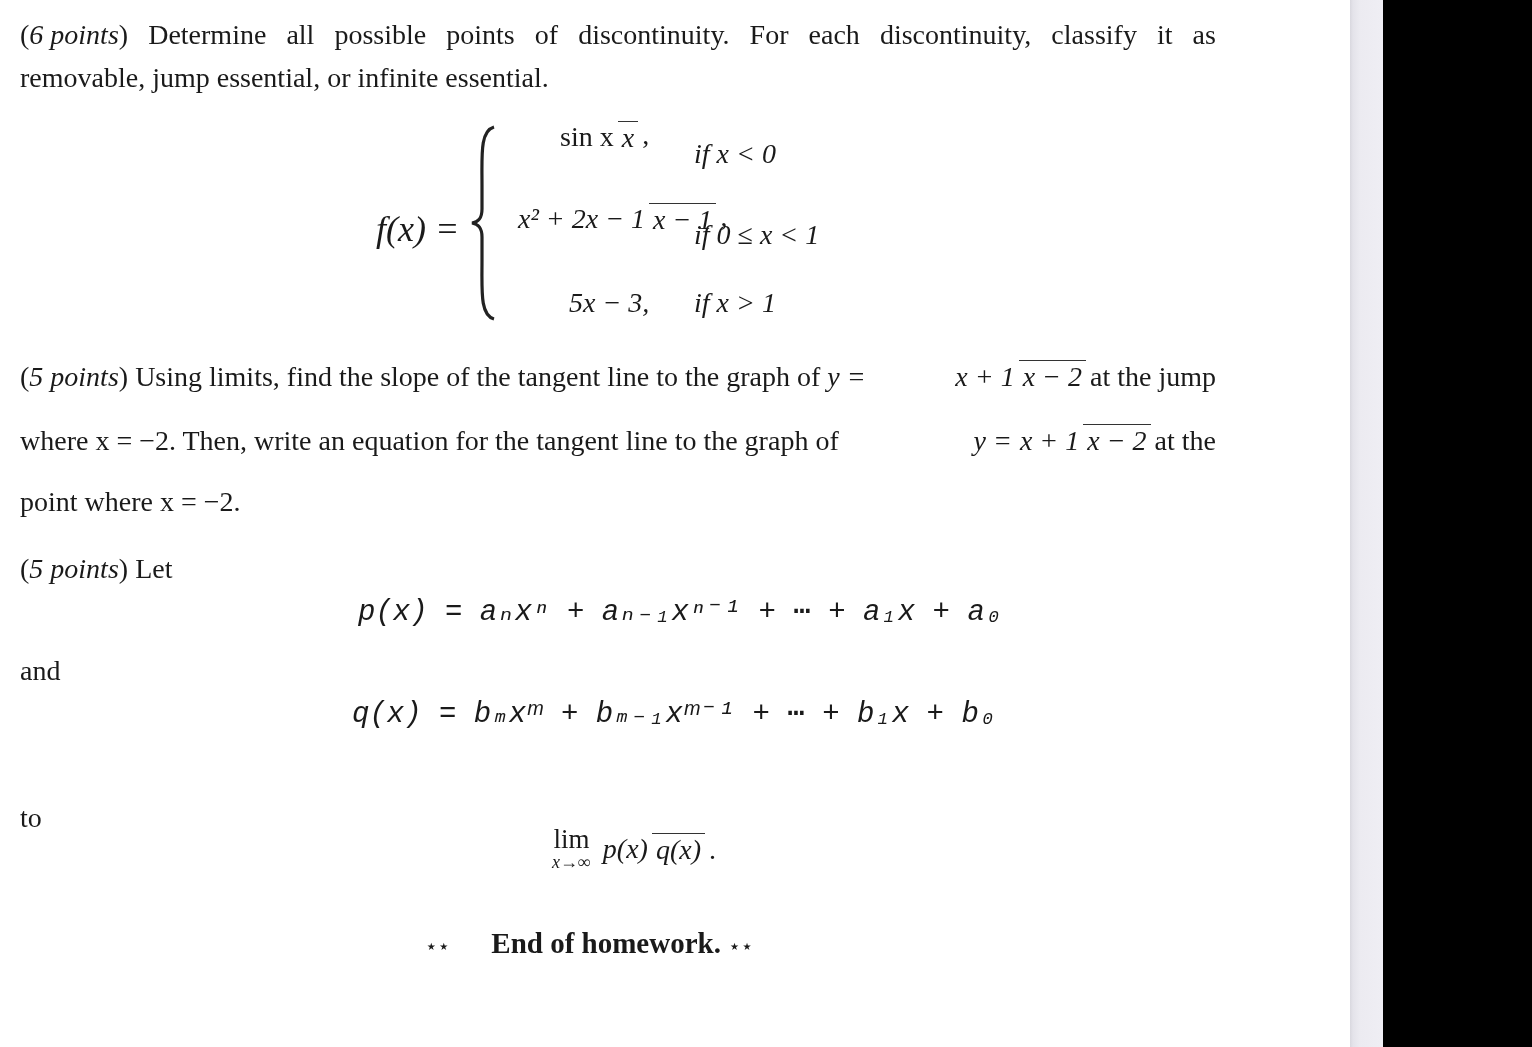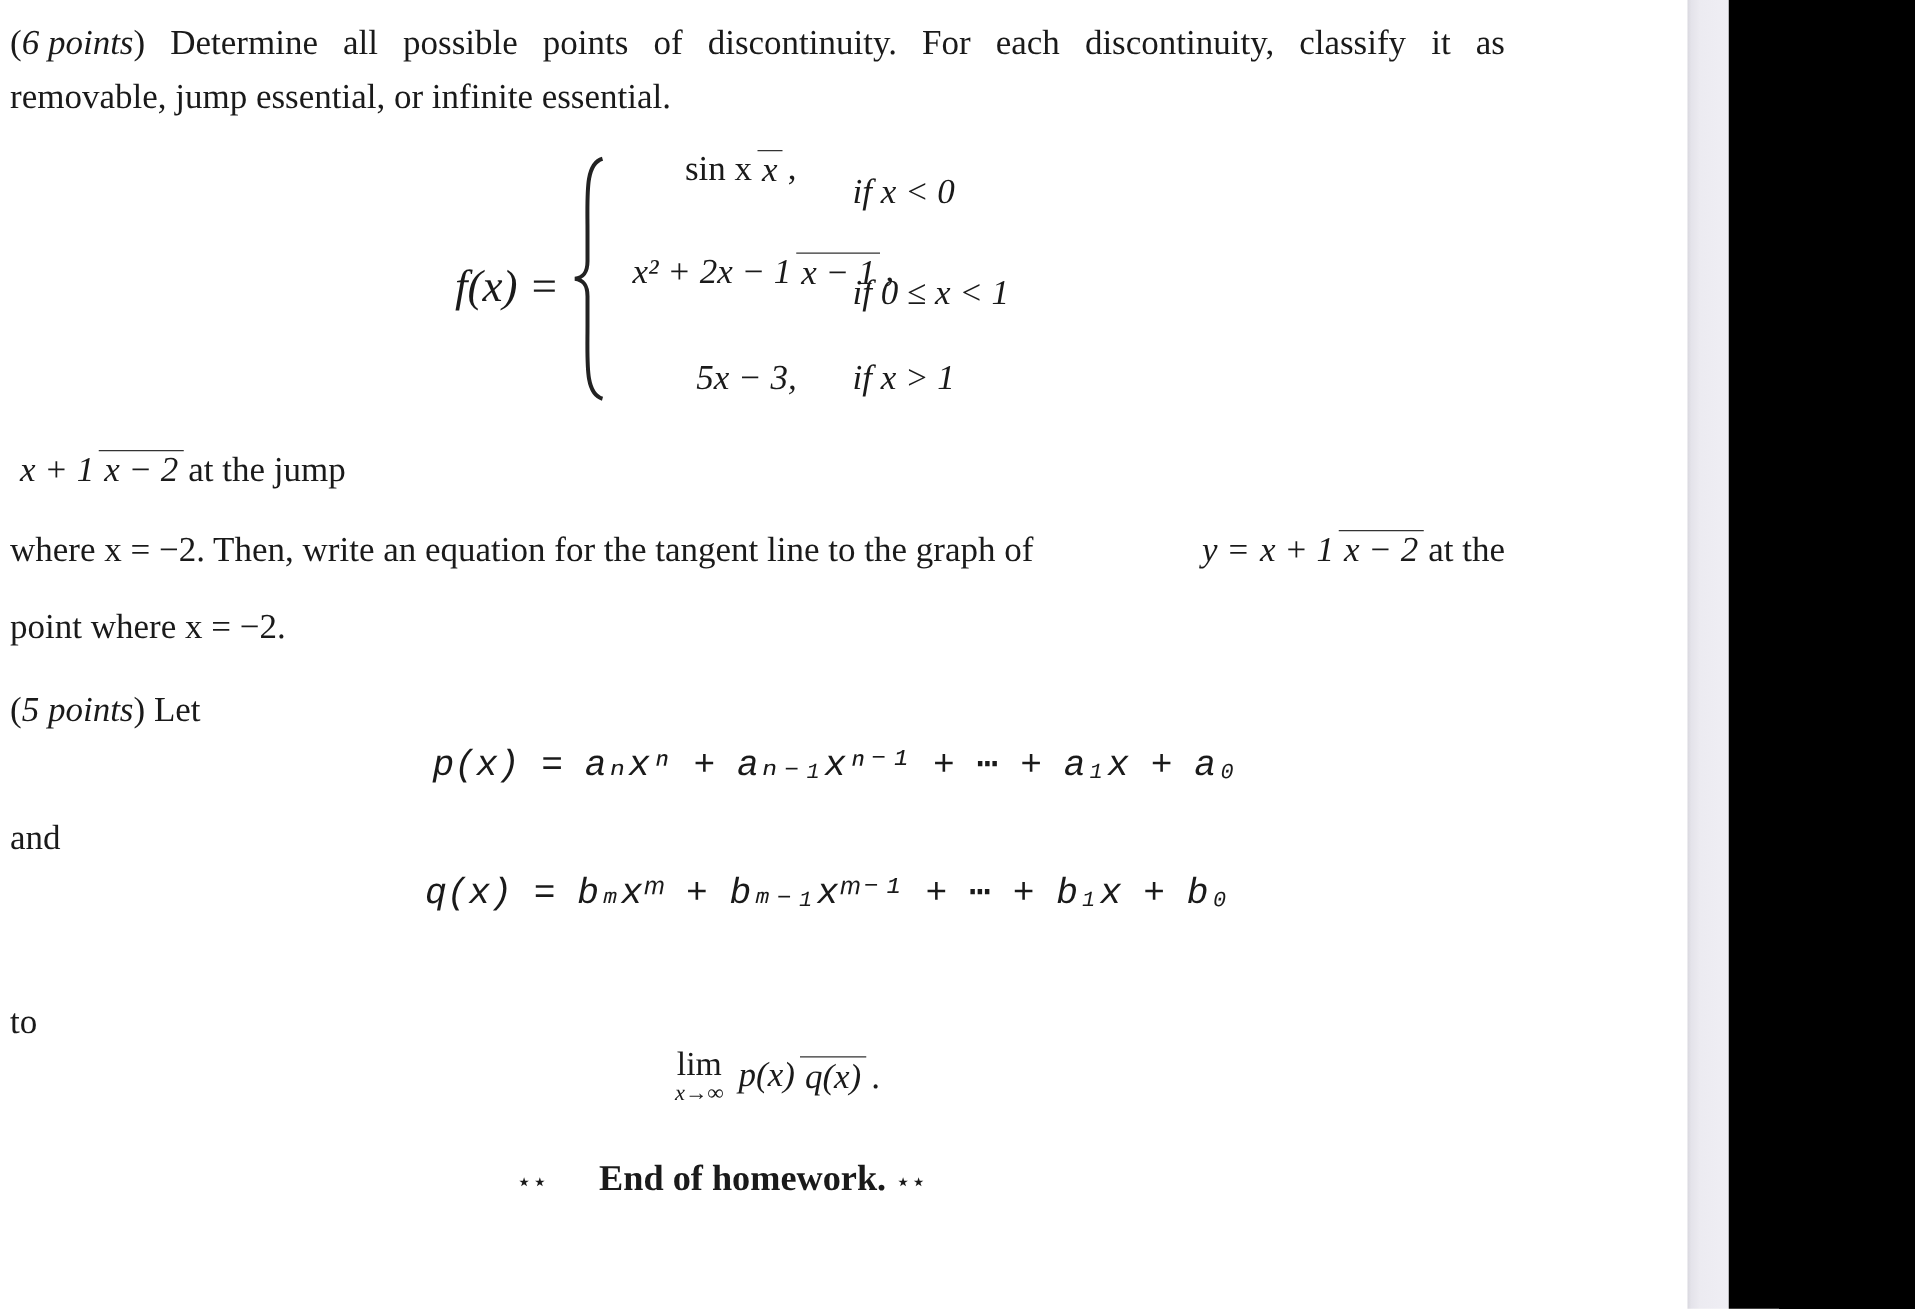--- a/index.html
+++ b/index.html
@@ -3,21 +3,21 @@
 <meta charset="utf-8">
 <style>
   html, body { margin:0; padding:0; }
   body {
     width:1532px; height:1047px; position:relative; overflow:hidden;
     background:#ffffff;
     font-family:"DejaVu Serif","Liberation Serif",serif;
     color:#1a1a1a;
   }
   .page {
-    position:absolute; left:0; top:0; width:1454px; height:1047px; background:#fff;
+    position:absolute; left:12px; top:0; width:1454px; height:1047px; background:#fff;
     font-family:"Liberation Serif","DejaVu Serif",serif;
     font-size:28px; line-height:1.2;text-align:right;
   }
   .gutter {
     position:absolute; left:1350px; top:0; width:33px; height:1047px;
     background:linear-gradient(to right,#d9d8df 0px,#e4e3ea 3px,#ecebf1 10px,#efeef4 100%);
   }
   .black { position:absolute; left:1383px; top:0; width:149px; height:1047px; background:#000; }
 
   .line { position:absolute; left:8px; white-space:nowrap; }
@@ -79,20 +79,24 @@
         <span class="num m">x² + 2x − 1</span>
         <span class="den m">x − 1</span>
       </span>,
   </div>
   <div class="case m" style="left:682px; top:218px;">if 0 ≤ x &lt; 1</div>
 
   <div class="case m" style="left:533px; top:286px;margin-left:24px;">5x − 3,</div>
   <div class="case m" style="left:682px; top:286px;">if x &gt; 1</div>
 
   <div class="line just" style="top:360px; align-items:center;">
+    <span>(<span class="it">5 points</span>)
+      <span>Using limits, find the slope of the tangent line to the graph of</span>
+      <span class="m">y =</span>
+    </span>
     <span style="display:flex; align-items:center;">
       <span class="frac">
           <span class="num m">x + 1</span>
           <span class="den m">x − 2</span>
         </span>
       <span>at the jump</span>
     </span>
   </div>
   <div class="line just" style="top:424px; align-items:center;">
     <span>where x = −2. Then, write an equation for the tangent line to the graph of</span>
@@ -110,21 +114,21 @@
   <div class="line" style="top:552px;">(<span class="it">5 points</span>) <span>Let</span></div>
 
   <div class="eq m" style="left:346px; top:596px;">p(x) = aₙxⁿ + aₙ₋₁xⁿ⁻¹ + ⋯ + a₁x + a₀</div>
 
   <div class="line" style="top:654px;">and</div>
 
   <div class="eq m" style="left:340px; top:698px;">q(x) = bₘxᵐ + bₘ₋₁xᵐ⁻¹ + ⋯ + b₁x + b₀</div>
 
   <div class="line" style="top:801px;">to</div>
 
-  <div class="center" style="left:540px; top:826px; display:flex; align-items:center;margin-top:12px;">
+  <div class="center" style="left:540px; top:826px; display:flex; align-items:center;">
     <span style="display:inline-flex; flex-direction:column; align-items:center; margin-right:4px;">
       <span style="font-size:27px; line-height:1;">lim</span>
       <span class="m" style="font-size:18px; line-height:1.1;">x→∞</span>
     </span>
     <span class="frac">
         <span class="num m">p(x)</span>
         <span class="den m">q(x)</span>
       </span>
     <span>.</span>
   </div>

